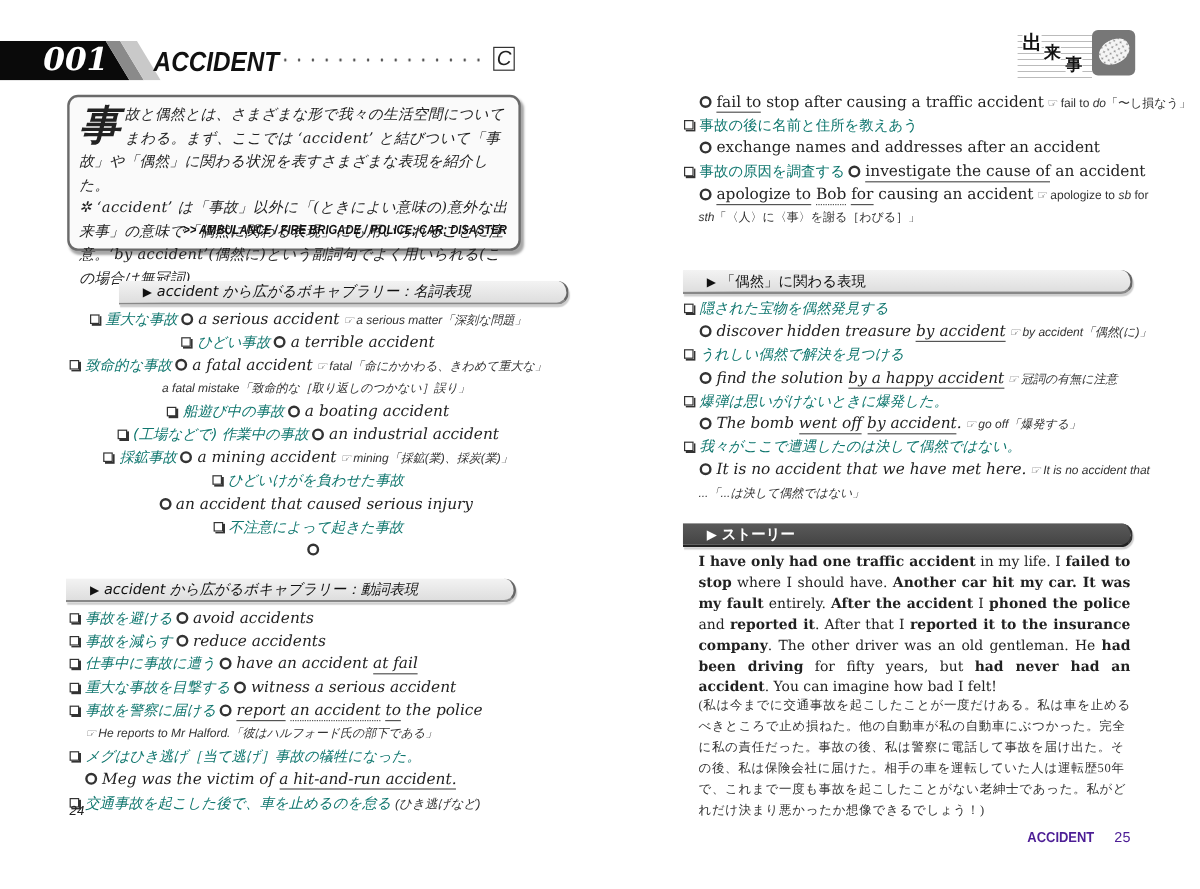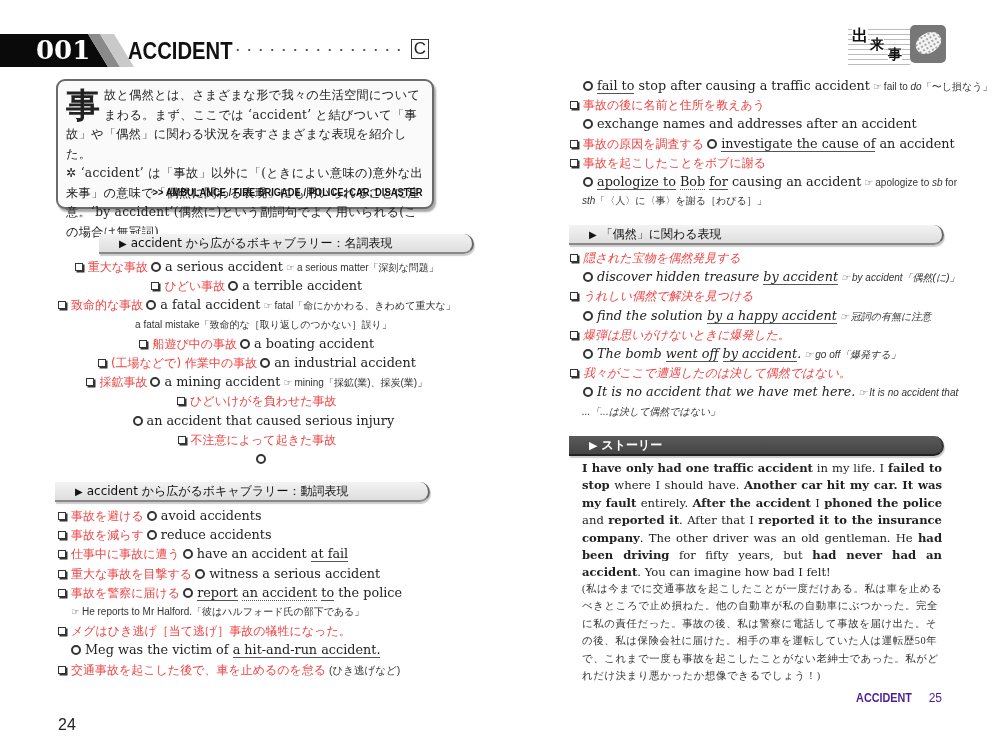--- a/index.html
+++ b/index.html
@@ -1,19 +1,19 @@
 <!DOCTYPE html>
 <html><head>
 <meta charset="utf-8">
 <style>
   * { box-sizing: border-box; margin: 0; padding: 0; }
   html, body { width: 1000px; height: 741px; background: #ffffff; overflow: hidden; }
   body { position: relative; font-family: "DejaVu Serif", serif; color: #222; }
 
-  .page { position: absolute; top: 0; height: 540px; }
+  .page { position: absolute; top: 0; height: 540px; font-style: italic; }
   .page-left { left: 0; width: 480px; }
 
   
   .banner { position: absolute; left: 0; top: 34px; width: 460px; height: 36px; }
   .banner-black {
     position: absolute; left: 0; top: 0; width: 108px; height: 33px;
     background: #0a0a0a;
     clip-path: polygon(0 0, 88px 0, 108px 33px, 0 33px);
   }
   .banner-stripe1 {
@@ -80,21 +80,21 @@
 
   
   .entries { position: absolute; font-size: 12.8px; color: #222; }
   .row { height: 19.2px; line-height: 19.2px; white-space: nowrap; }
   .row.indent { padding-left: 13px; }
   .row.note { font-family: "Liberation Sans", sans-serif; font-size: 10px; padding-left: 13px; color: #333; }
   .chk {
     display: inline-block; width: 8px; height: 8px; border: 1px solid #333;
     box-shadow: 1.5px 1.5px 0 #333; margin-right: 5px; vertical-align: 0px;
   }
-  .jp { font-family: "DejaVu Sans", sans-serif; font-size: 12px; color: #ef4444; }
+  .jp { font-family: "DejaVu Sans", sans-serif; font-size: 12px; color: #0f766e; }
   .ring {
     display: inline-block; width: 10px; height: 10px; border: 2.6px solid #333;
     border-radius: 50%; margin: 0 4px 0 3px; vertical-align: -1px;
   }
   .row.indent .ring { margin-left: 0; }
   .en { font-family: "DejaVu Serif", serif; font-size: 12.8px; color: #222; }
   .ul { border-bottom: 1px solid #555; }
   .ul-dot { border-bottom: 1px dotted #555; }
   .hand { font-size: 10px; color: #555; margin: 0 2px 0 3px; }
   .gloss { font-family: "Liberation Sans", sans-serif; font-size: 10px; color: #333; }
@@ -108,22 +108,22 @@
   }
   .story b { font-weight: bold; }
   .story-jp {
     position: absolute; left: 582px; top: 580px; width: 362px;
     font-family: Liberation Serif, serif; font-size: 10.4px; line-height: 17.4px;
     color: #333; letter-spacing: 0.6px;
   }
 
   
   .page-num-left {
-    position: absolute; left: 58px; top: 716px; font-family: "Liberation Sans", sans-serif;
-    font-size: 16px; color: #222;
+    position: absolute; left: 58px; top: 670px; font-family: "Liberation Sans", sans-serif;
+    font-size: 11px; color: #222;
   }
   .footer-right {
     position: absolute; right: 58px; top: 691px; font-family: "Liberation Sans", sans-serif;
     font-size: 12px; color: #4c1d95;
   }
   .footer-title { font-weight: bold; transform: scaleX(0.9); display: inline-block; margin-right: 14px; }
 
   
   .cat-icon { position: absolute; left: 848px; top: 25px; width: 98px; height: 40px; }
   .cat-lines {
@@ -258,23 +258,20 @@
   </div>
   <div class="row">
     <span class="chk"></span><span class="jp">事故の後に名前と住所を教えあう</span>
   </div>
   <div class="row indent">
     <span class="ring"></span><span class="en">exchange names and addresses after an accident</span>
   </div>
   <div class="row">
     <span class="chk"></span><span class="jp">事故の原因を調査する</span><span class="ring"></span><span class="en ul">investigate the cause of</span><span class="en"> an accident</span>
   </div>
-  <div class="row">
-    <span class="chk"></span><span class="jp">事故を起こしたことをボブに謝る</span>
-  </div>
   <div class="row indent">
     <span class="ring"></span><span class="en ul">apologize to</span><span class="en"> </span><span class="en ul-dot">Bob</span><span class="en"> </span><span class="en ul">for</span><span class="en"> causing an accident</span><span class="hand">☞</span><span class="gloss">apologize to </span><span class="gloss"><i>sb</i></span><span class="gloss"> for</span>
   </div>
   <div class="row note" style="padding-left:12px">
     <i>sth</i><span>「〈人〉に〈事〉を謝る［わびる］」</span>
   </div>
 </div>
 
 <div class="section-bar" style="left:569px; top:225px; width:375px;">
   <span class="tri">▶</span><span>「偶然」に関わる表現</span>

